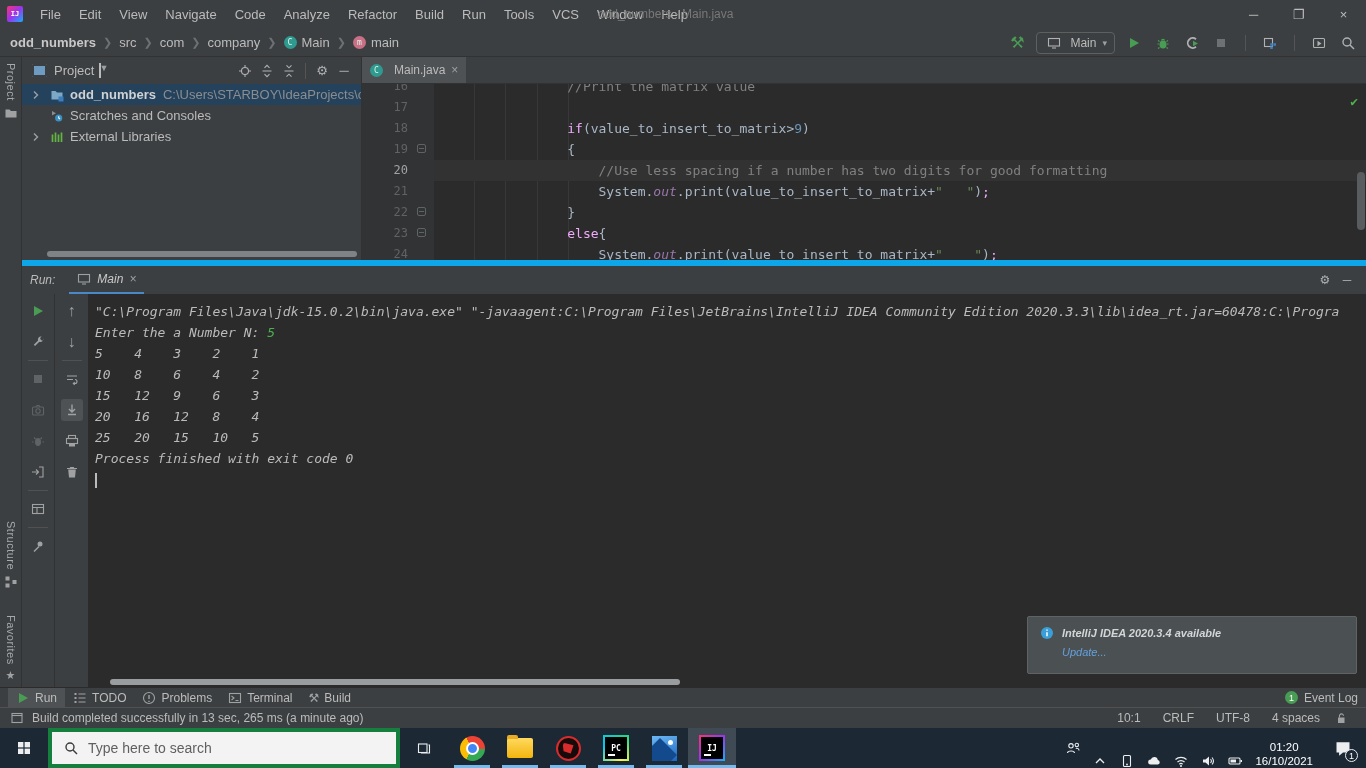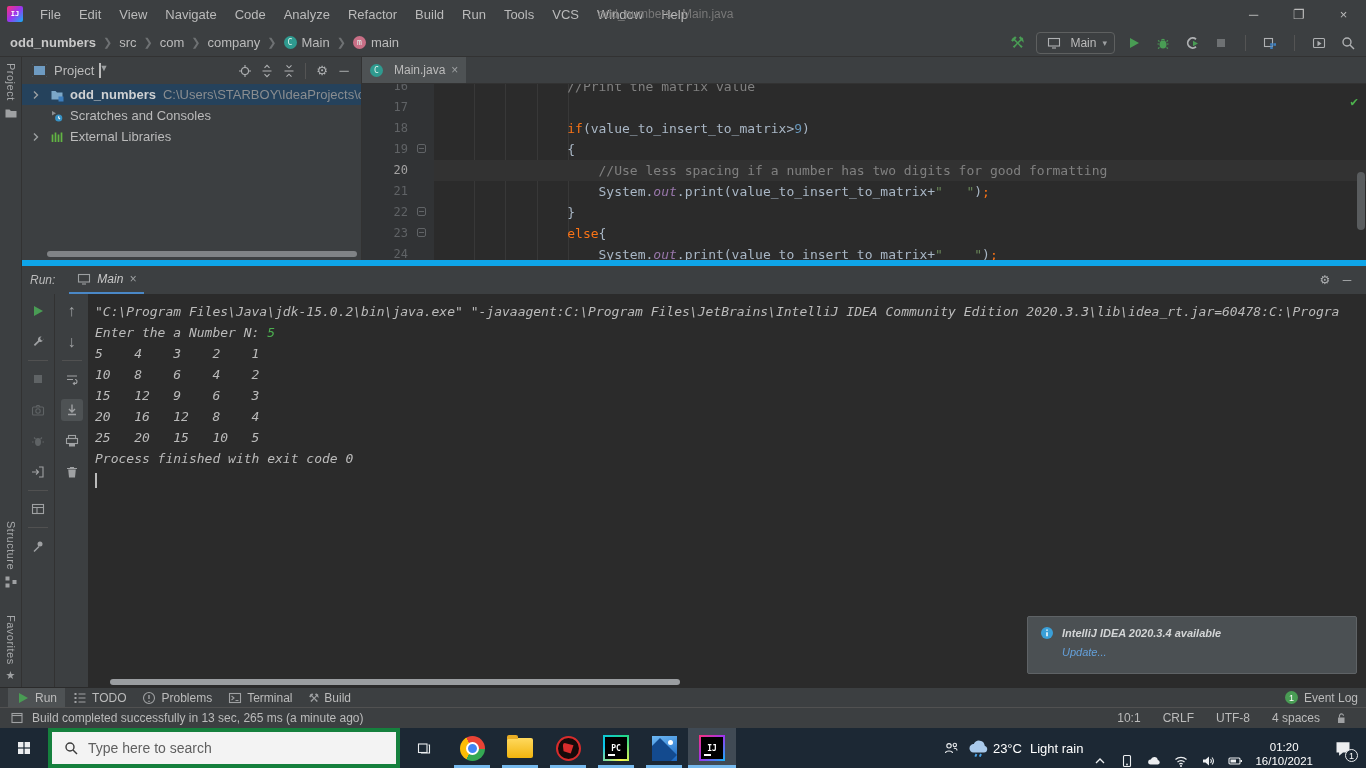--- a/index.html
+++ b/index.html
@@ -77,21 +77,21 @@
   .code { flex:1; position:relative; overflow:hidden; font-family:"DejaVu Sans Mono",monospace; font-size:13px; }
   .code-inner { margin-top:-8px; }
   .cline { height:21px; display:flex; align-items:center; white-space:pre; position:relative; }
   .cline.cur { background:#323232; }
   .gutter { width:72px; flex:none; background:#313335; color:#606366; text-align:right;
             padding-right:26px; font-size:12px; height:21px; line-height:21px; position:relative; }
   .cline.cur .gutter { color:#a4a3a3; }
   .fold { position:absolute; right:8px; top:5px; width:9px; height:9px; border:1px solid #606366; border-radius:2px; }
   .fold::after { content:''; position:absolute; left:1px; right:1px; top:3px; height:1px; background:#606366; }
   .ctext { padding-left:8px; }
-  .tk-kw{color:#f97316} .tk-cm{color:#808080} .tk-num{color:#6897bb} .tk-st{color:#6a8759}
+  .tk-kw{color:#f0abfc} .tk-cm{color:#808080} .tk-num{color:#6897bb} .tk-st{color:#6a8759}
   .tk-fld{color:#9876aa;font-style:italic} .tk-pl{color:#a9b7c6}
   .iguide { position:absolute; top:0; bottom:0; width:1px; background:#383838; }
   .ed-check { position:absolute; right:8px; top:10px; color:#4db34d; font-size:13px; }
   .ed-vscroll { position:absolute; right:1px; top:88px; width:8px; height:58px; background:#595c5e; border-radius:4px; }
 
   
   .runpanel { flex:1; display:flex; flex-direction:column; border-top:6px solid #0ea5e9; position:relative; min-height:0;font-style:italic; }
   .run-strip { height:28px; background:#3c3f41; display:flex; align-items:center; padding:0 8px; font-size:12px; flex:none; }
   .run-strip .rlabel { color:#bbbbbb; margin-right:14px; }
   .run-tab { height:28px; display:flex; align-items:center; gap:6px; padding:0 8px; border-bottom:2px solid #4a88c7; color:#c8c8c8; }
@@ -688,30 +688,20 @@
     <div class="tb-btn" style="width:40px">
         <span class="icon" id="peopleic">
           <svg viewBox="0 0 14 14" width="14" height="14" fill="none" stroke-width="1.1">
             <circle cx="5" cy="4.8" r="2.2" stroke="currentColor"></circle>
             <path d="M1.5 12c0-2.6 7-2.6 7 0" stroke="currentColor"></path>
             <circle cx="10.8" cy="4" r="1.7" stroke="currentColor"></circle>
             <path d="M9.8 7.4c1.8-.6 3.2.6 3.2 2.1" stroke="currentColor"></path>
           </svg>
         </span>
       </div>
-    <div class="weather">
-      <span class="icon" id="weatheric" style="transform: scale(1.5);">
-          <svg viewBox="0 0 14 14" width="14" height="14" fill="none" stroke-width="1.1">
-            <path d="M4 10a2.8 2.8 0 0 1 .2-5.6A3.8 3.8 0 0 1 11.5 5.5 2.3 2.3 0 0 1 11 10z" fill="#a9c9ea"></path>
-            <path d="M6 11l-.8 1.8M9 11l-.8 1.8" stroke="#4aa3e8" stroke-width="1.3"></path>
-          </svg>
-        </span>
-      <span>23°C</span>
-      <span>Light rain</span>
-    </div>
     <div class="tray">
       <span id="trayicons" style="display:flex;align-items:center;gap:13px;">
           <span class="icon ">
             <svg viewBox="0 0 14 14" width="14" height="14" fill="none" stroke-width="1.1">
               <path d="M3 9l4-4 4 4" stroke="currentColor" stroke-width="1.3"></path>
             </svg>
           </span>
           <span class="icon ">
             <svg viewBox="0 0 14 14" width="14" height="14" fill="none" stroke-width="1.1">
               <rect x="3.5" y="1.5" width="7" height="11" rx="1" stroke="currentColor"></rect>

